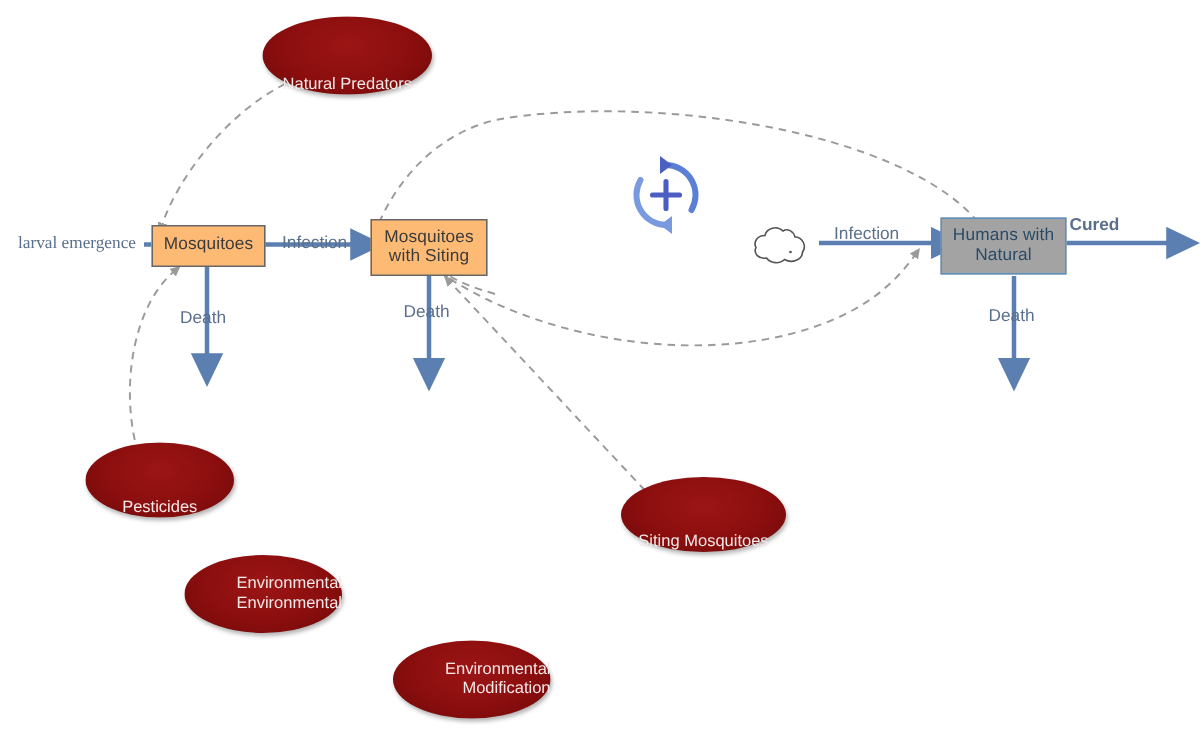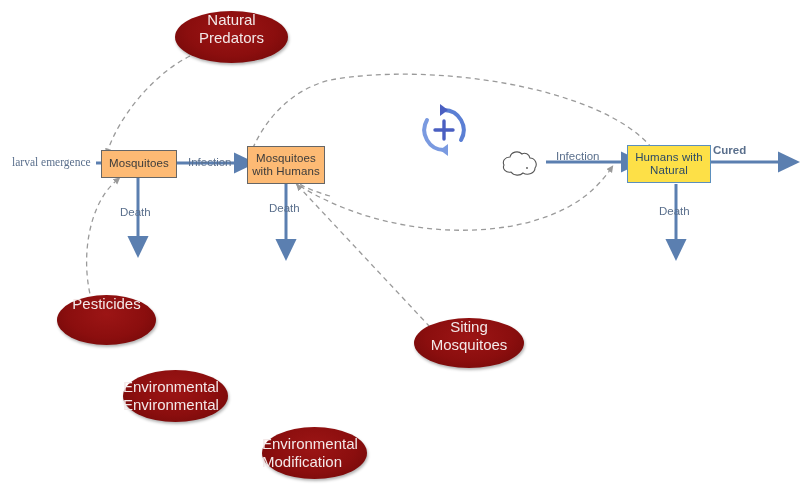--- a/index.html
+++ b/index.html
@@ -35,36 +35,36 @@
     font-size: 11.5px;
     letter-spacing: 0.1px;
   }
   .stock-gray {
     background: #fdba74;
     border: 1.5px solid #666666;
     color: #3b3b3b;
     text-align: right;
   }
   .stock-blue {
-    background: #fde047;
+    background: #a3a3a3;
     border: 1.5px solid #5b8fbd;
     color: #2b4a66;
   }
   .ellipse-node {
     position: absolute;
     box-sizing: border-box;
     display: flex;
-    align-items: flex-start;
+    align-items: flex-end;
     justify-content: center;
     text-align: center;
     border-radius: 50%;
     background: #8b0e0e;
     background-image: radial-gradient(ellipse at 50% 38%, #9c1515 0%, #8b0e0e 55%, #6d0808 100%);
     color: #f3e8e8;
-    font-size: 15px;
+    font-size: 11px;
     line-height: 1.2;
     box-shadow: 1px 2px 3px rgba(0,0,0,0.30);
   }
   .flow-label {
     position: absolute;
     font-size: 11.5px;
     color: #5a6f8c;
     white-space: nowrap;
   }
 </style>
@@ -141,21 +141,21 @@
       <line x1="435" y1="130" x2="453" y2="130" stroke="#4a5fc1" stroke-width="3.4" stroke-linecap="round"></line>
     </g>
   </svg>
 
   <div class="node-box stock-gray" style="left:101px; top:150px; width:76px; height:28px;">
     <span>Mosquitoes</span>
   </div>
 
   <div class="node-box stock-gray" style="left:247px; top:146px; width:78px; height:38px; flex-direction:column;">
     <span>Mosquitoes</span>
-    <span>with Humans</span>
+    <span>with Siting</span>
   </div>
 
   <div class="node-box stock-blue" style="left:627px; top:145px; width:84px; height:38px; flex-direction:column;">
     <span>Humans with</span>
     <span>Natural</span>
   </div>
 
   <div class="flow-label" style="left:12px; top:156px;font-family:Liberation Serif, serif;">larval emergence</div>
 
   <div class="flow-label" style="left:188px; top:156px;">Infection</div>

